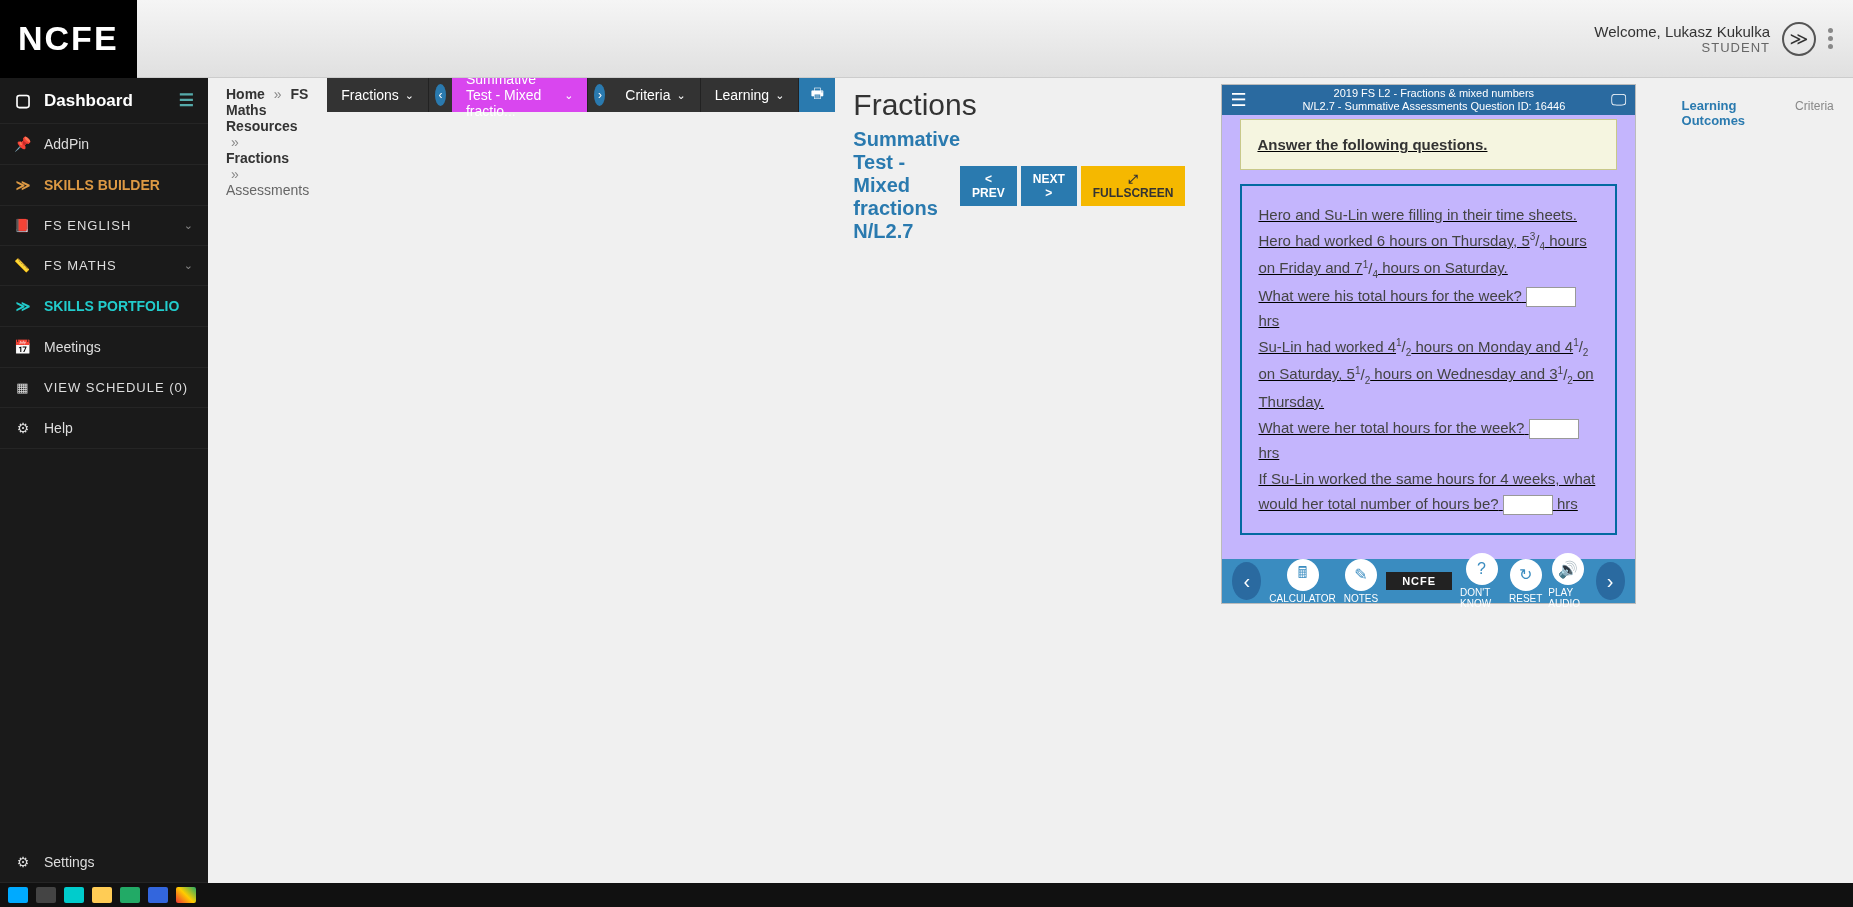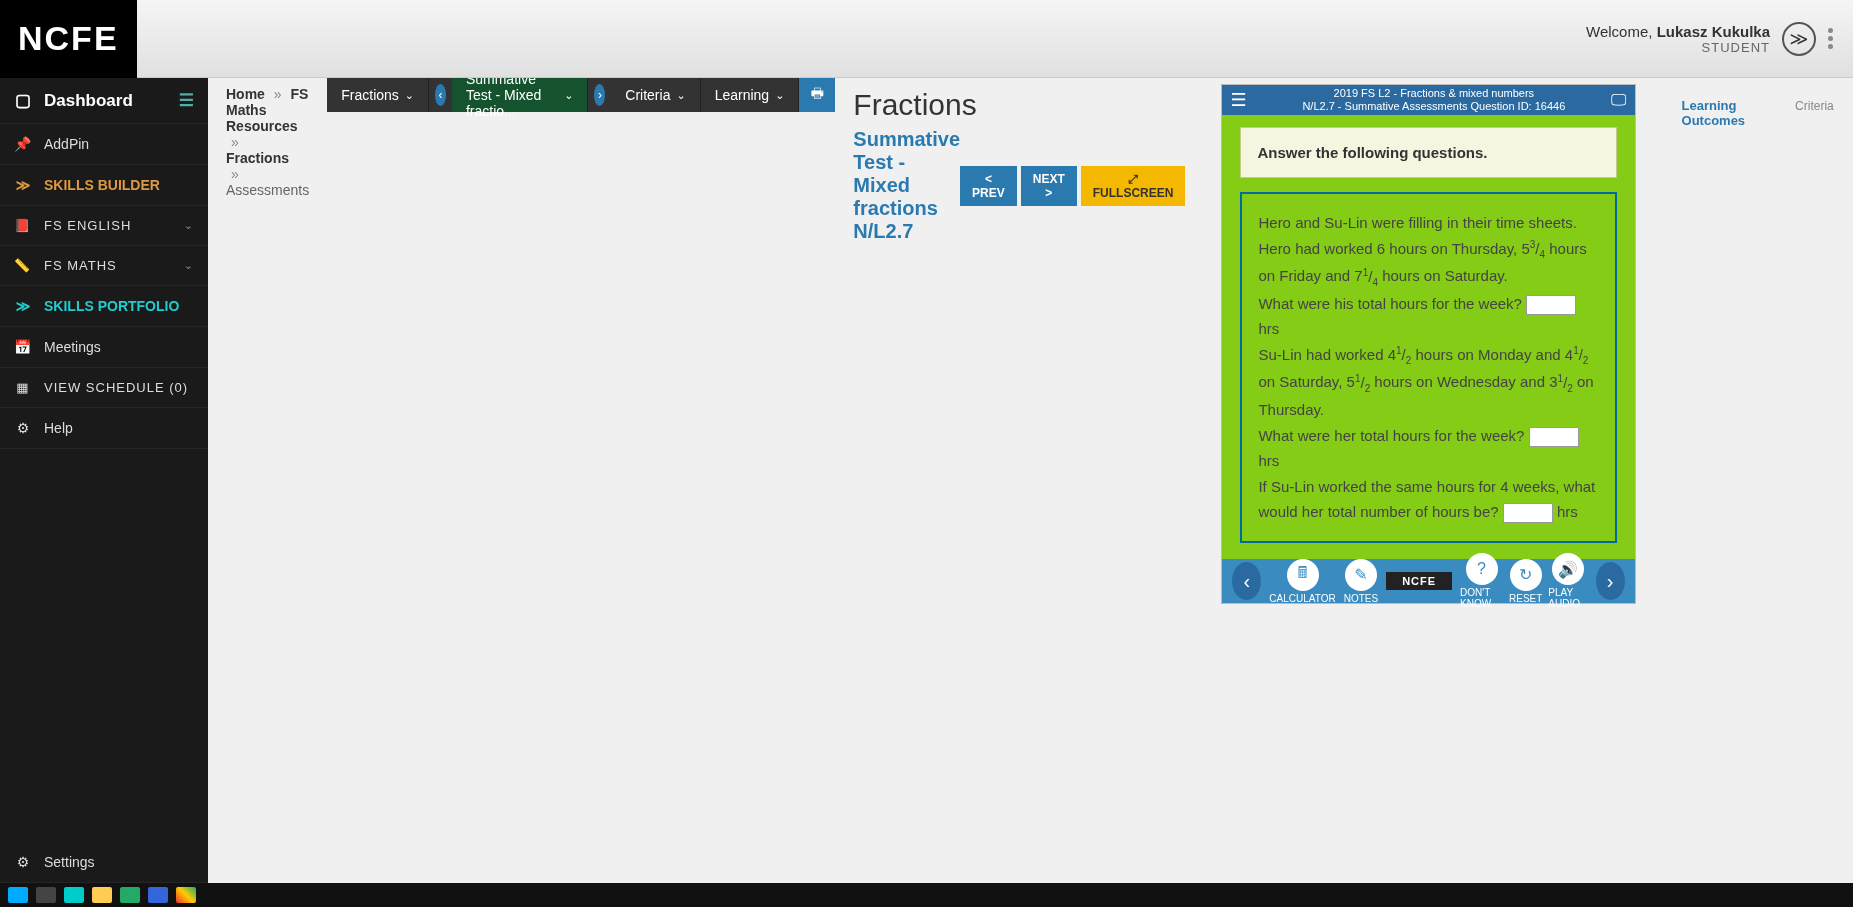--- a/index.html
+++ b/index.html
@@ -2,21 +2,21 @@
 <html><head>
 <meta charset="utf-8">
 <style>
 * { box-sizing: border-box; margin: 0; padding: 0; }
 body { font-family: Arial, Helvetica, sans-serif; background: #e8e8e8; width: 1853px; height: 907px; overflow: hidden; position: relative; }
 
 
 .top-header { background: linear-gradient(to bottom, #f5f5f5, #e0e0e0); height: 78px; display: flex; align-items: center; justify-content: space-between; padding: 0 20px 0 0; border-bottom: 1px solid #ccc; }
 .logo { background: #000; color: #fff; font-size: 34px; font-weight: bold; padding: 14px 18px; letter-spacing: 2px; height: 78px; display: flex; align-items: center; }
 .welcome { text-align: right; color: #333; font-size: 15px; display: flex; align-items: center; gap: 12px; }
-.welcome .name { font-weight: bold; margin-top: 8px; }
+.welcome .name { font-weight: normal; margin-top: 8px; }
 .welcome .role { display: block; font-size: 13px; color: #666; letter-spacing: 1px; }
 .welcome-btn { width: 34px; height: 34px; border-radius: 50%; border: 2px solid #555; display: flex; align-items: center; justify-content: center; cursor: pointer; font-size: 18px; }
 .vdots { display: flex; flex-direction: column; gap: 3px; cursor: pointer; }
 .vdots span { width: 5px; height: 5px; background: #888; border-radius: 50%; }
 
 
 .layout { display: flex; height: calc(100% - 78px - 24px); }
 .sidebar { width: 208px; background: #1a1a1a; color: #ddd; display: flex; flex-direction: column; }
 .sidebar-item { display: flex; align-items: center; gap: 12px; padding: 12px 14px; font-size: 14px; cursor: pointer; border-bottom: 1px solid rgba(255,255,255,0.05); }
 .sidebar-item.dashboard { font-size: 17px; font-weight: bold; color: #fff; justify-content: space-between; }
@@ -30,40 +30,40 @@
 
 
 .main { flex: 1; background: #f0f0f0; display: flex; overflow: hidden; }
 .breadcrumb { padding: 8px 18px; font-size: 14px; color: #333; }
 .breadcrumb a { color: #333; text-decoration: none; font-weight: bold; }
 .breadcrumb .sep { margin: 0 5px; color: #888; }
 .breadcrumb .last { color: #666; font-weight: normal; }
 
 .toolbar { background: #333; display: flex; align-items: center; height: 34px; }
 .toolbar-item { color: #fff; padding: 0 14px; font-size: 14px; display: flex; align-items: center; gap: 6px; height: 100%; cursor: pointer; border-right: 1px solid #222; }
-.toolbar-item.active { background: #14532d; }
+.toolbar-item.active { background: #d946ef; }
 .nav-circle { width: 22px; height: 22px; border-radius: 50%; background: #2a7aaf; color: #fff; display: flex; align-items: center; justify-content: center; font-size: 12px; margin: 0 6px; }
 .toolbar .print { margin-left: auto; background: #2a7aaf; width: 36px; justify-content: center; border-right: none; }
 
 .page-titles { padding: 10px 18px 6px; }
 .page-title { font-size: 30px; color: #333; font-weight: normal; }
 .sub-title-row { display: flex; align-items: center; justify-content: space-between; margin-top: 6px; }
 .sub-title { font-size: 20px; color: #2a7aaf; font-weight: bold; }
 .nav-buttons { display: flex; gap: 4px; }
 .nav-btn { background: #2a7aaf; color: #fff; border: none; padding: 6px 12px; font-size: 12px; font-weight: bold; cursor: pointer; }
 .nav-btn.fs { background: #f5b800; color: #333; }
 
 
 .frame-wrap { margin: 6px 18px 0; border: 1px solid #bbb; background: #fff; height: 520px; position: relative; display: flex; flex-direction: column; }
 .q-header { background: #2a6aa0; color: #fff; display: flex; align-items: center; padding: 2px 8px; font-size: 11px; }
 .q-header .ham { font-size: 18px; margin-right: 10px; cursor: pointer; }
 .q-header .center { flex: 1; text-align: center; line-height: 1.2; }
 .q-header .monitor { font-size: 16px; }
 
-.q-body { flex: 1; padding: 12px 18px; background: #84cc16; overflow: auto; }
+.q-body { flex: 1; padding: 4px 18px; background: #c4b5fd; overflow: auto; text-decoration: underline; }
 .instruction { border: 1px solid #c8c88a; background: #f5f5e0; padding: 16px; font-size: 15px; font-weight: bold; color: #333; margin-bottom: 14px; }
 .question-box { border: 2px solid #0369a1; padding: 16px; font-size: 15px; color: #444; line-height: 1.7; }
 .question-box input[type=text] { width: 50px; border: 1px solid #999; height: 20px; font-size: 13px; vertical-align: middle; }
 .frac { display: inline-block; vertical-align: middle; font-size: 15px; }
 .frac sup { font-size: 10px; vertical-align: super; }
 .frac sub { font-size: 10px; vertical-align: sub; }
 
 
 .q-footer { background: #3a8cc0; height: 44px; display: flex; align-items: center; padding: 0 10px; gap: 8px; color: #fff; font-size: 10px; }
 .q-footer .circ { width: 32px; height: 32px; border-radius: 50%; background: #fff; color: #3a8cc0; display: flex; align-items: center; justify-content: center; cursor: pointer; font-size: 16px; }

